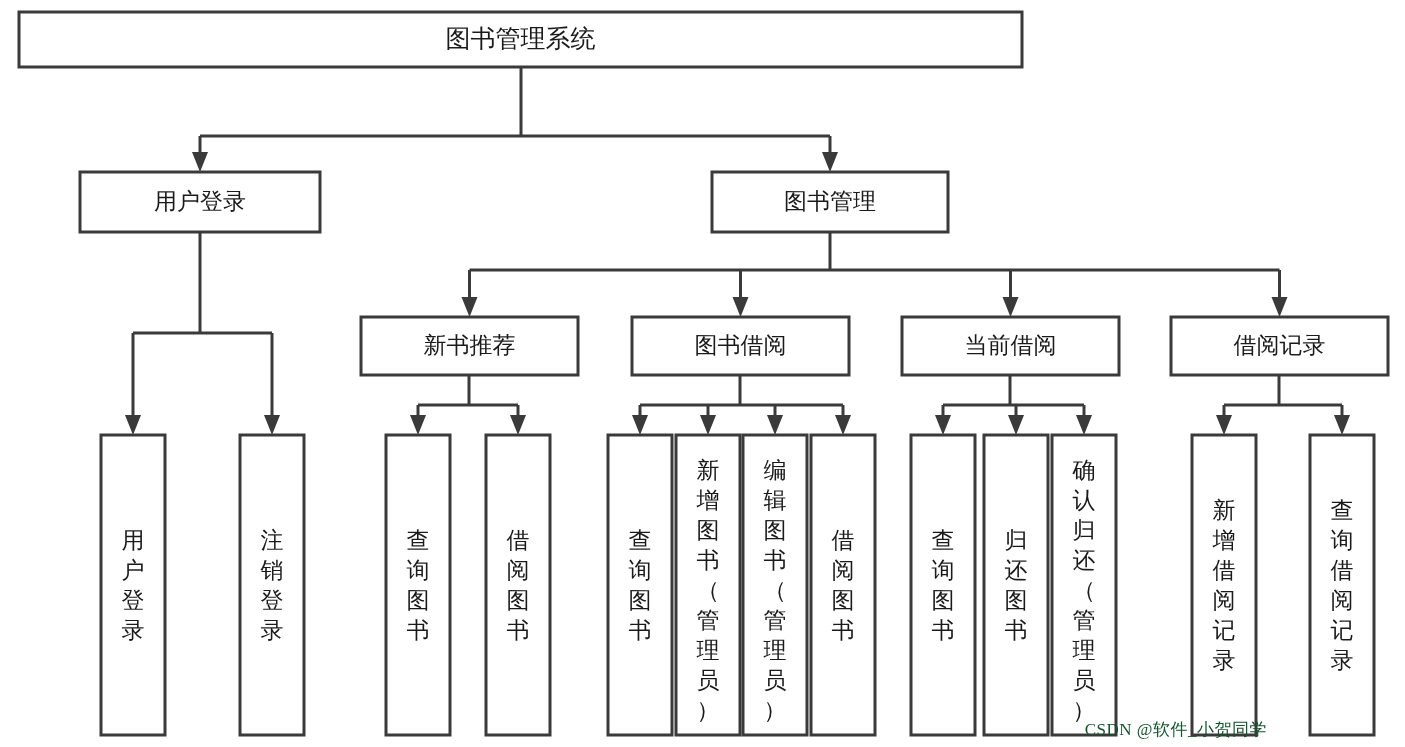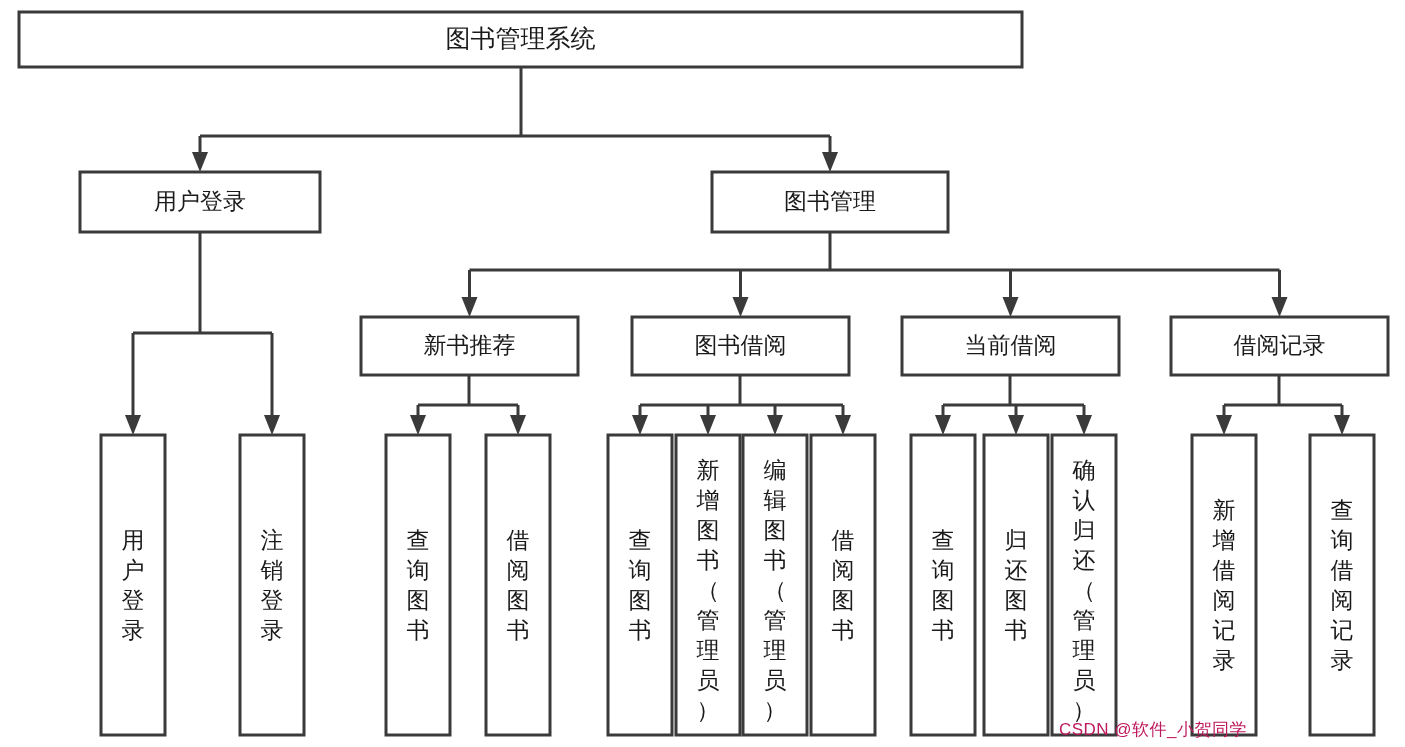--- a/index.html
+++ b/index.html
@@ -1,35 +1,35 @@
 <!DOCTYPE html>
 <html><head>
 <meta charset="utf-8">
 <style>
   html,body{margin:0;padding:0;background:#ffffff;}
   body{
     font-family:"Liberation Sans","DejaVu Sans",sans-serif;
     width:1405px;height:747px;overflow:hidden;position:relative;
   }
-  #stage{position:relative;width:1257px;height:747px;background:#fff;}
+  #stage{position:relative;width:1257px;height:747px;background:#fff;padding-left:20px;}
   svg.diagram{position:absolute;left:0;top:0;width:1405px;height:747px;display:block;}
   .node-rect{fill:#ffffff;stroke:#3a3a3a;stroke-width:3;}
   .conn{stroke:#3a3a3a;stroke-width:3;fill:none;stroke-linecap:butt;}
   .arrow-head{fill:#3a3a3a;stroke:none;}
   .node-label{
     font-family:"Liberation Sans","DejaVu Sans",sans-serif;
     fill:#1a1a1a;text-anchor:middle;dominant-baseline:middle;
   }
   .lbl-h{font-size:23px;}
   .lbl-h-title{font-size:25px;}
   .lbl-v{font-size:23px;}
   .watermark{
     position:absolute;right:10px;bottom:6px;
-    font-family:Liberation Sans, sans-serif;
-    font-size:17px;color:#be185d;letter-spacing:.5px;white-space:nowrap;
+    font-family:Liberation Serif, serif;
+    font-size:17px;color:#14532d;letter-spacing:.5px;white-space:nowrap;
     user-select:none;
   }
 </style>
 </head>
 <body>
 
 <div id="stage">
 
   <svg class="diagram" viewBox="0 0 1405 747">
     <g id="connector-layer">

